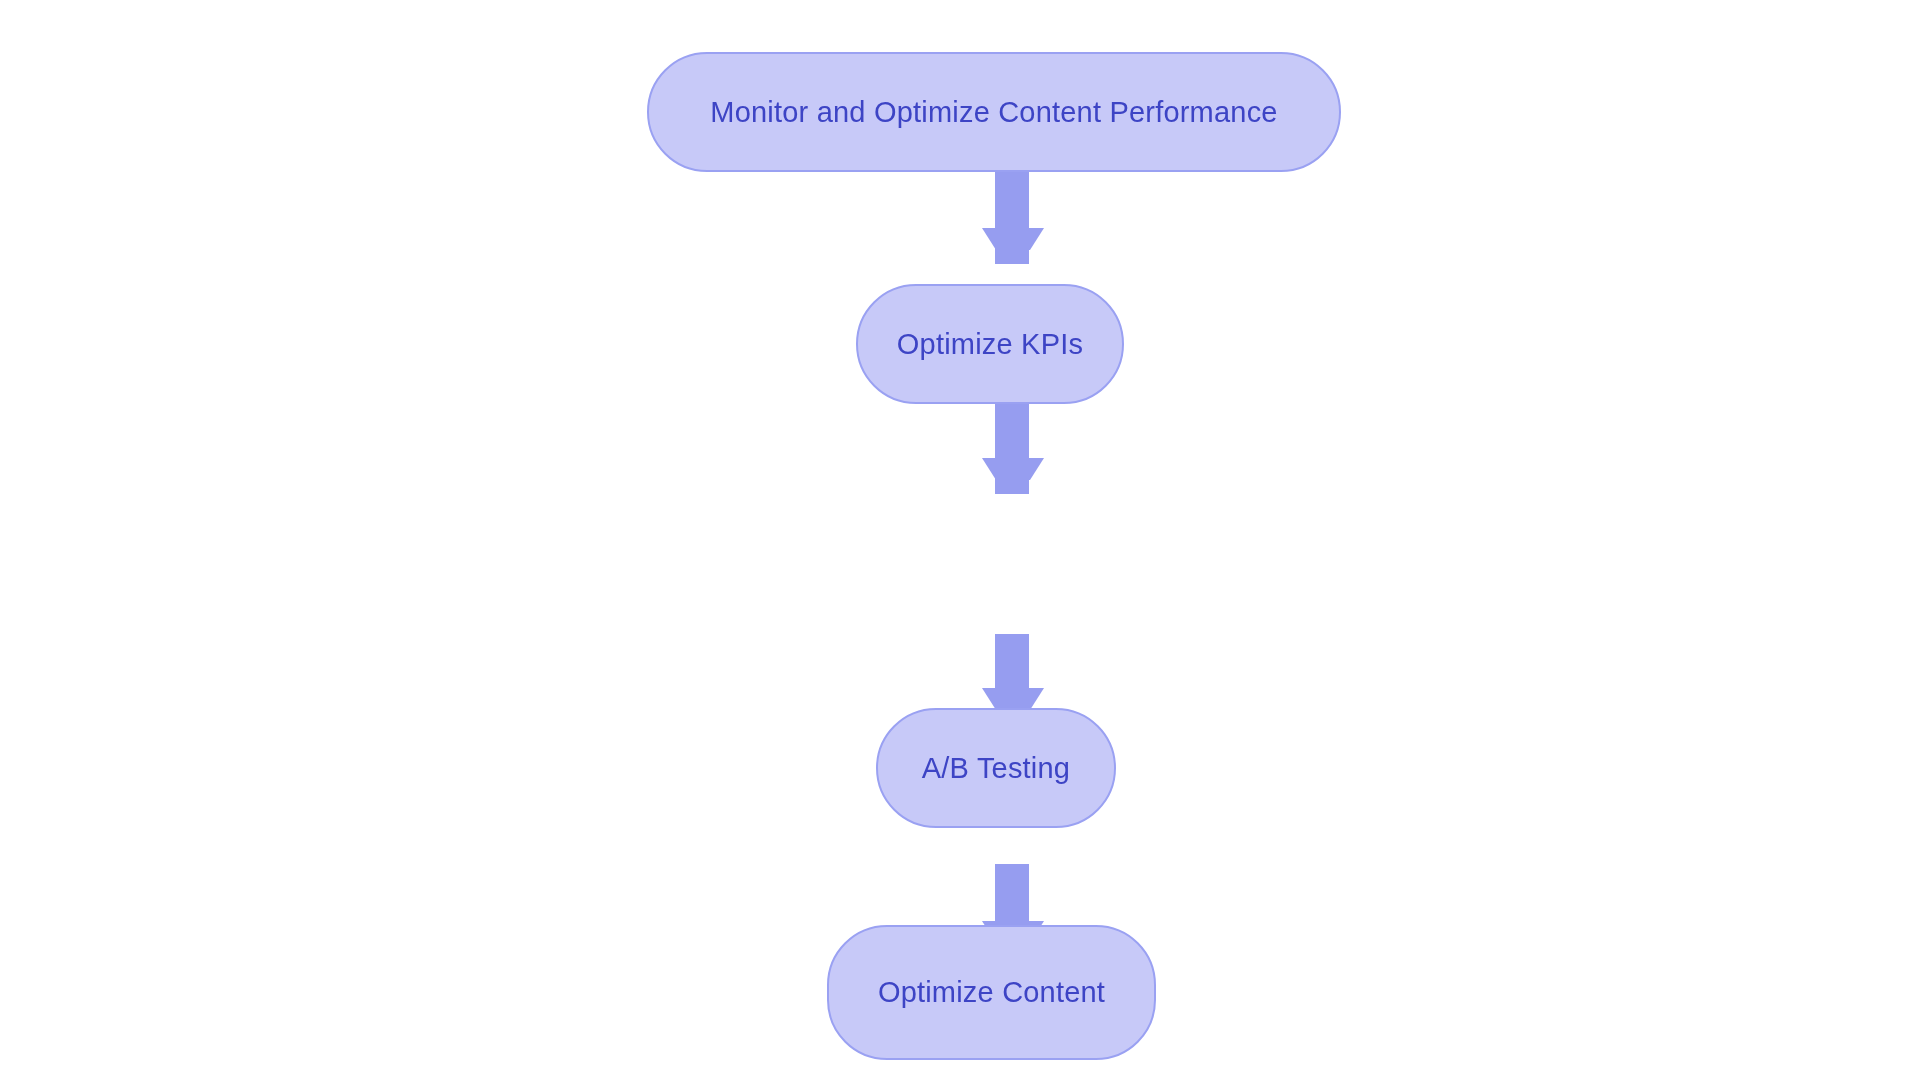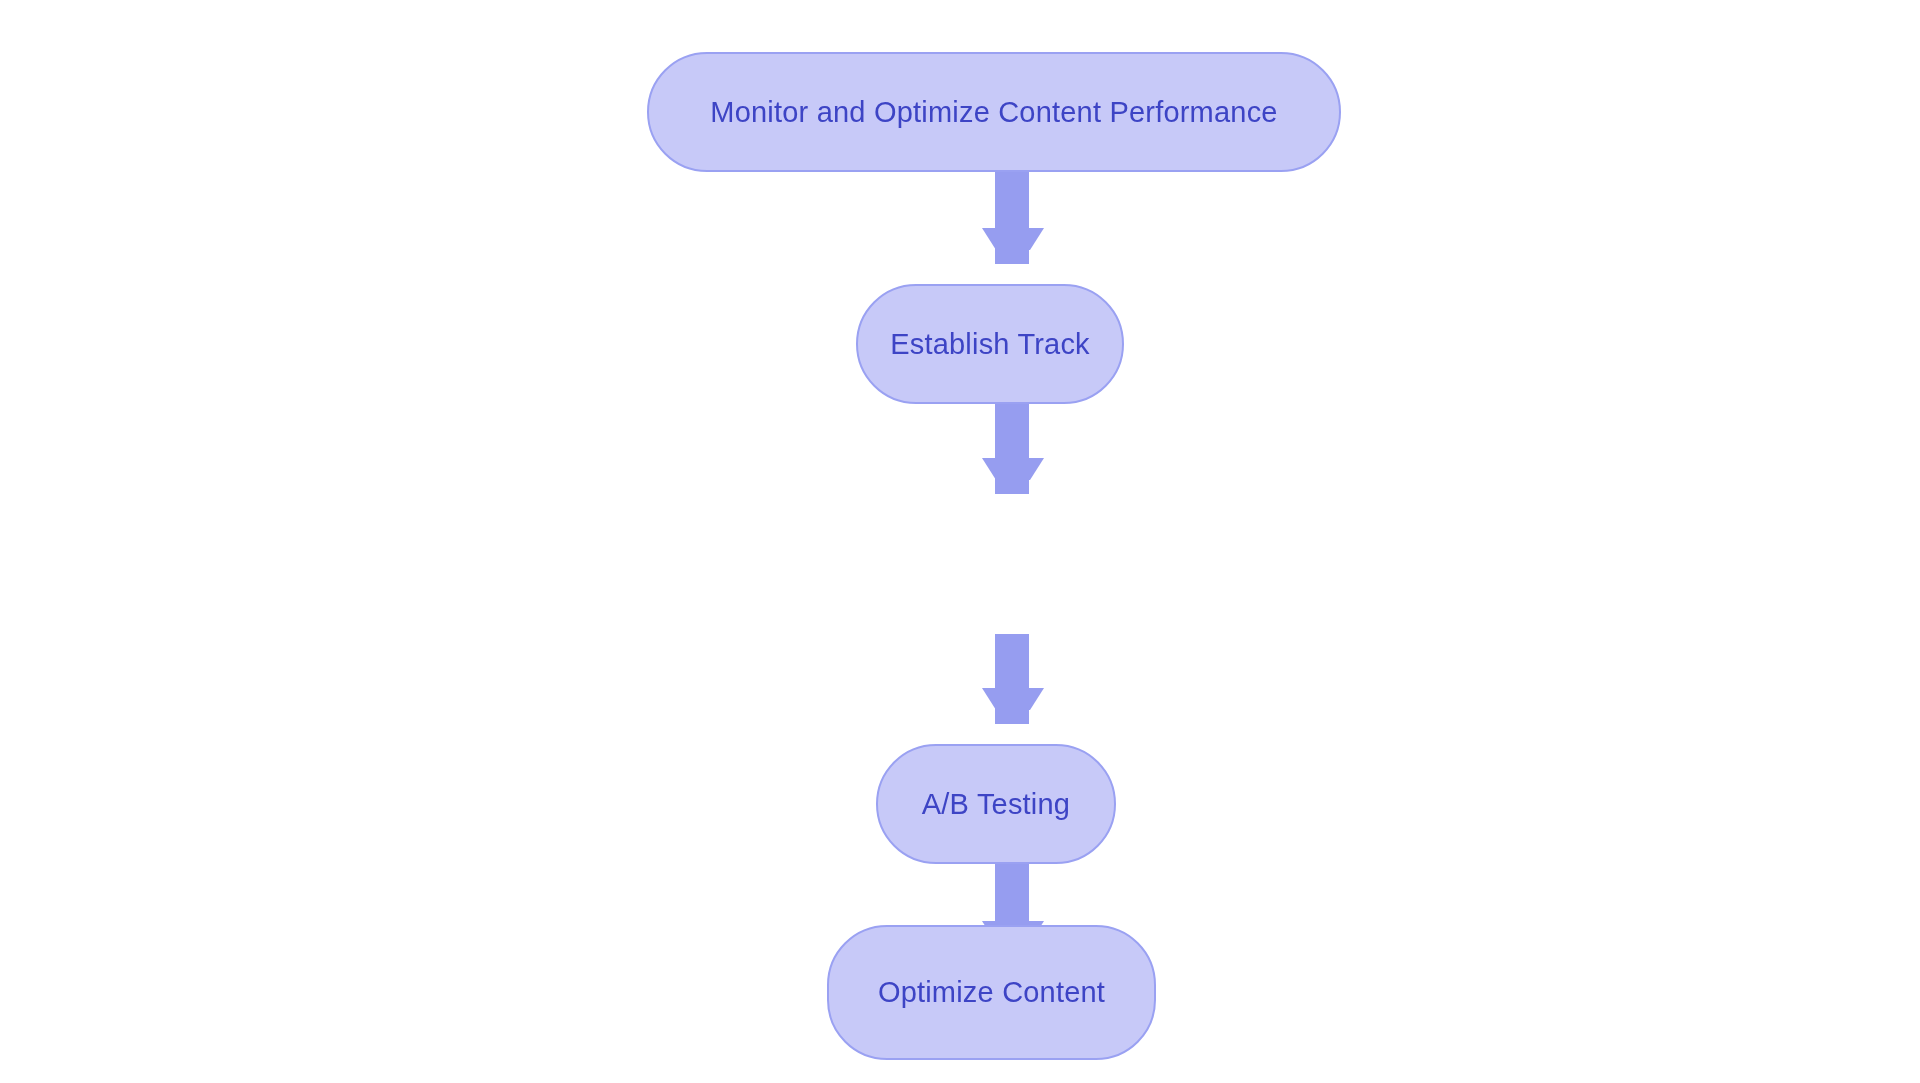--- a/index.html
+++ b/index.html
@@ -34,21 +34,21 @@
     color: var(--node-text);
     font-size: 29px;
     letter-spacing: 0.2px;
     text-align: center;
     cursor: default;
   }
   .node span { white-space: nowrap; }
   .n1 { left: 613px; top: 18px;  width: 694px; height: 120px; }
   .n2 { left: 822px; top: 250px; width: 268px; height: 120px; }
   .n3 { left: 538px; top: 480px; width: 843px; height: 120px; }
-  .n4 { left: 842px; top: 710px; width: 240px; height: 120px; }
+  .n4 { left: 842px; top: 674px; width: 240px; height: 120px; }
   .n5 { left: 793px; top: 891px; width: 329px; height: 135px; }
 
   .arrow { position: absolute; left: 945px; width: 28px; }
   .a1 { top: 138px; height: 112px; }
   .a2 { top: 370px; height: 110px; }
   .a3 { top: 600px; height: 110px; }
   .a4 { top: 830px; height: 113px; }
   .arrow .shaft {
     position: absolute;
     left: 50%;
@@ -78,21 +78,21 @@
   <div class="node n1">
     <span>Monitor and Optimize Content Performance</span>
   </div>
 
   <div class="arrow a1">
     <div class="shaft"></div>
     <div class="head"></div>
   </div>
 
   <div class="node n2">
-    <span>Establish Track</span>
+    <span>Optimize KPIs</span>
   </div>
 
   <div class="arrow a2">
     <div class="shaft"></div>
     <div class="head"></div>
   </div>
 
 
   <div class="arrow a3">
     <div class="shaft"></div>

